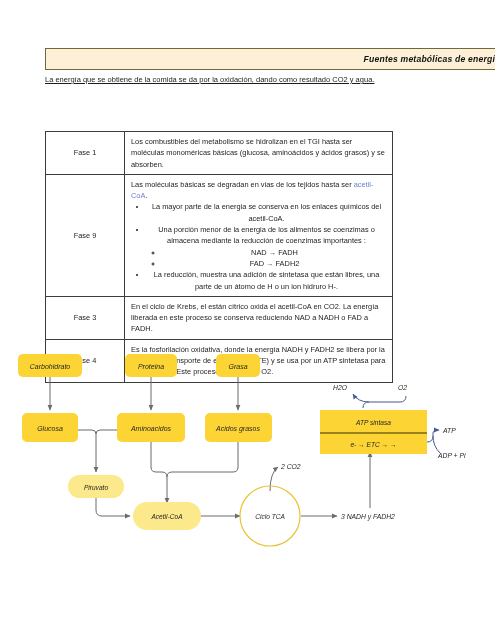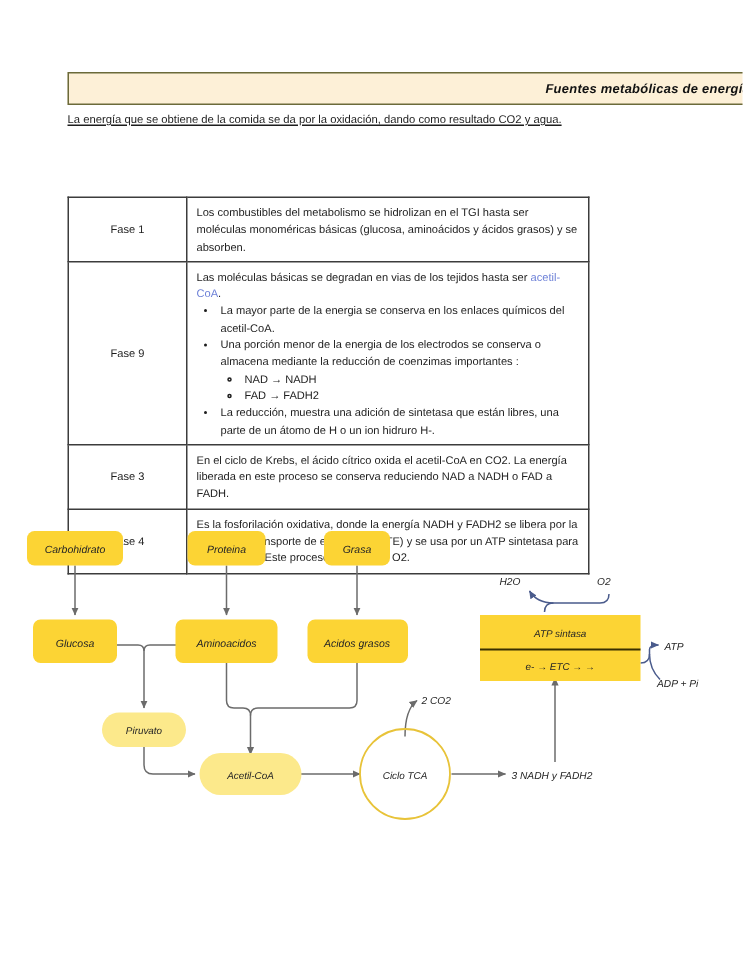--- a/index.html
+++ b/index.html
@@ -87,21 +87,21 @@
   .phase-body p { margin: 0; }
   .phase-body ul {
     margin: 0;
     padding-left: 16px;
     list-style-type: disc;
   }
   .phase-body ul ul {
     padding-left: 16px;
     list-style-type: circle;
   }
-  .phase-body li { margin: 0; }
+  .phase-body li { margin: 0; text-align: center; }
   .lnk { color: #6b7fd7; }
 
   
   .diagram {
     position: absolute;
     left: 0;
     top: 345px;
     width: 495px;
     height: 230px;
   }
@@ -147,34 +147,34 @@
           <p>Los combustibles del metabolismo se hidrolizan en el TGI hasta ser moléculas monoméricas básicas (glucosa, aminoácidos y ácidos grasos) y se absorben.</p>
         </td>
       </tr>
       <tr>
         <td class="phase-label">Fase 9</td>
         <td class="phase-body">
           <p><span>Las moléculas básicas se degradan en vias de los tejidos hasta ser </span><span class="lnk">acetil-CoA</span><span>.</span></p>
           <ul>
             <li>La mayor parte de la energia se conserva en los enlaces químicos del acetil-CoA.</li>
             <li>
-              <span>Una porción menor de la energia de los electrodos se conserva o almacena mediante la reducción de coenzimas importantes :</span>
+              <span>Una porción menor de la energia de los alimentos se coenzimas o almacena mediante la reducción de coenzimas importantes :</span>
               <ul>
-                <li>NAD → NADH</li>
+                <li>NAD → FADH</li>
                 <li>FAD → FADH2</li>
               </ul>
             </li>
             <li>La reducción, muestra una adición de sintetasa que están libres, una parte de un átomo de H o un ion hidruro H-.</li>
           </ul>
         </td>
       </tr>
       <tr>
         <td class="phase-label">Fase 3</td>
         <td class="phase-body">
-          <p>En el ciclo de Krebs, el ácido cítrico oxida el acetil-CoA en CO2. La energía liberada en este proceso se conserva reduciendo NAD a NADH o FAD a FADH.</p>
+          <p>En el ciclo de Krebs, el están cítrico oxida el acetil-CoA en CO2. La energía liberada en este proceso se conserva reduciendo NAD a NADH o FAD a FADH.</p>
         </td>
       </tr>
       <tr>
         <td class="phase-label">Fase 4</td>
         <td class="phase-body">
           <p>Es la fosforilación oxidativa, donde la energía NADH y FADH2 se libera por la cadena de transporte de electrones (CTE) y se usa por un ATP sintetasa para producir ATP. Este proceso necesita de O2.</p>
         </td>
       </tr>
     </tbody>
   </table>

